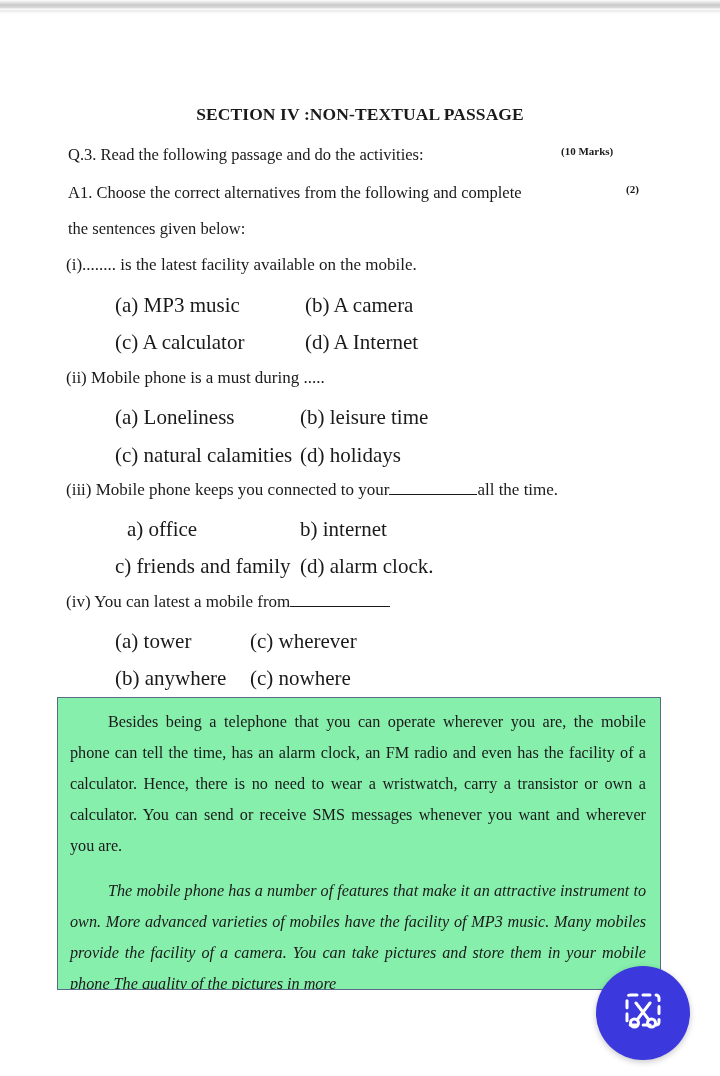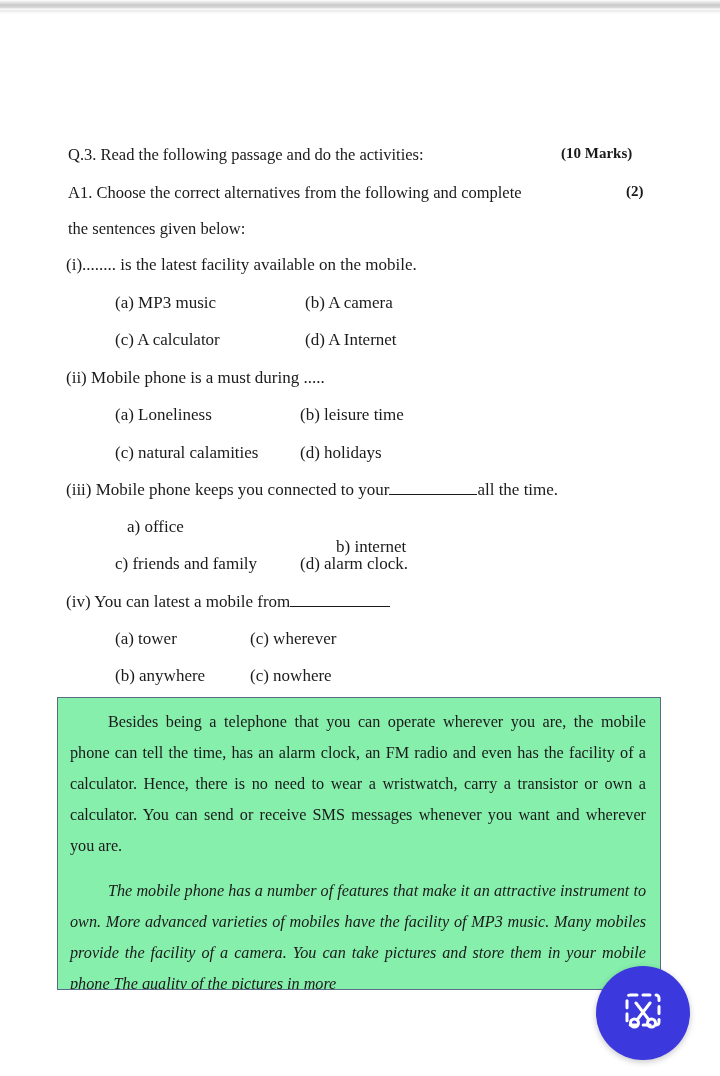--- a/index.html
+++ b/index.html
@@ -56,34 +56,34 @@
   .qline {
     position: absolute;
     left: 68px;
     font-weight: normal;
     font-size: 16.5px;
     white-space: nowrap;
   }
   .marks {
     position: absolute;
     font-weight: bold;
-    font-size: 15px;
+    font-size: 11px;
     white-space: nowrap;
   }
 
   
   .qstem {
     position: absolute;
     left: 66px;
     font-size: 17px;
     white-space: nowrap;
   }
   .opt {
     position: absolute;
-    font-size: 17px;
+    font-size: 21px;
     white-space: nowrap;
   }
   .blank-line {
     display: inline-block;
     border-bottom: 1.3px solid #1a1a1a;
     vertical-align: baseline;
   }
 
   
   #passage-box {
@@ -129,20 +129,21 @@
   }
   #snip-fab svg { display: block; }
 </style>
 </head>
 <body>
 
 <div id="top-edge-shadow"></div>
 
 <div id="page">
 
+  <div class="section-title">SECTION IV :NON-TEXTUAL PASSAGE</div>
 
   <div class="qline" style="top:145px;">Q.3. Read the following passage and do the activities:</div>
   <div class="marks" style="top:145px; left:561px;">(10 Marks)</div>
 
   <div class="qline" style="top:183px;text-align:center;">A1. Choose the correct alternatives from the following and complete</div>
   <div class="marks" style="top:183px; left:626px;">(2)</div>
 
   <div class="qline" style="top:219px;">the sentences given below:</div>
 
   <div class="qstem" style="top:255px;">(i)........ is the latest facility available on the mobile.</div>
@@ -154,21 +155,21 @@
   <div class="qstem" style="top:368px;">(ii) Mobile phone is a must during .....</div>
   <div class="opt" style="top:405px; left:115px;">(a) Loneliness</div>
   <div class="opt" style="top:405px; left:300px;">(b) leisure time</div>
   <div class="opt" style="top:443px; left:115px;">(c) natural calamities</div>
   <div class="opt" style="top:443px; left:300px;">(d) holidays</div>
 
   <div class="qstem" style="top:480px;">
     <span>(iii) Mobile phone keeps you connected to your</span><span class="blank-line" style="width:88px;"></span><span>all the time.</span>
   </div>
   <div class="opt" style="top:517px; left:115px;margin-left:12px;">a) office</div>
-  <div class="opt" style="top:537px; left:300px;margin-left:36px;">b) internet</div>
+  <div class="opt" style="top:517px; left:300px;">b) internet</div>
   <div class="opt" style="top:554px; left:115px;">c) friends and family</div>
   <div class="opt" style="top:554px; left:300px;">(d) alarm clock.</div>
 
   <div class="qstem" style="top:592px;">
     <span>(iv) You can latest a mobile from</span><span class="blank-line" style="width:100px;"></span><span></span>
   </div>
   <div class="opt" style="top:629px; left:115px;">(a) tower</div>
   <div class="opt" style="top:629px; left:250px;">(c) wherever</div>
   <div class="opt" style="top:666px; left:115px;">(b) anywhere</div>
   <div class="opt" style="top:666px; left:250px;">(c) nowhere</div>

